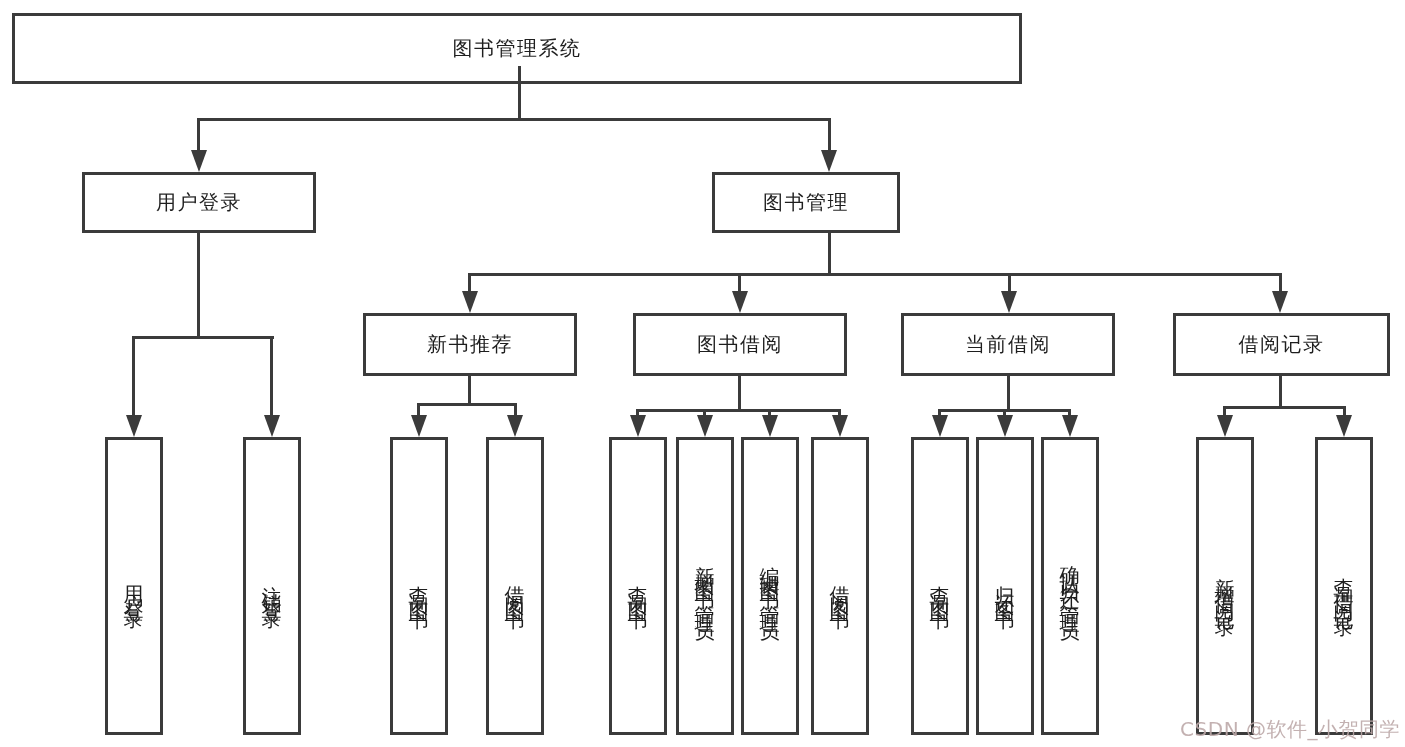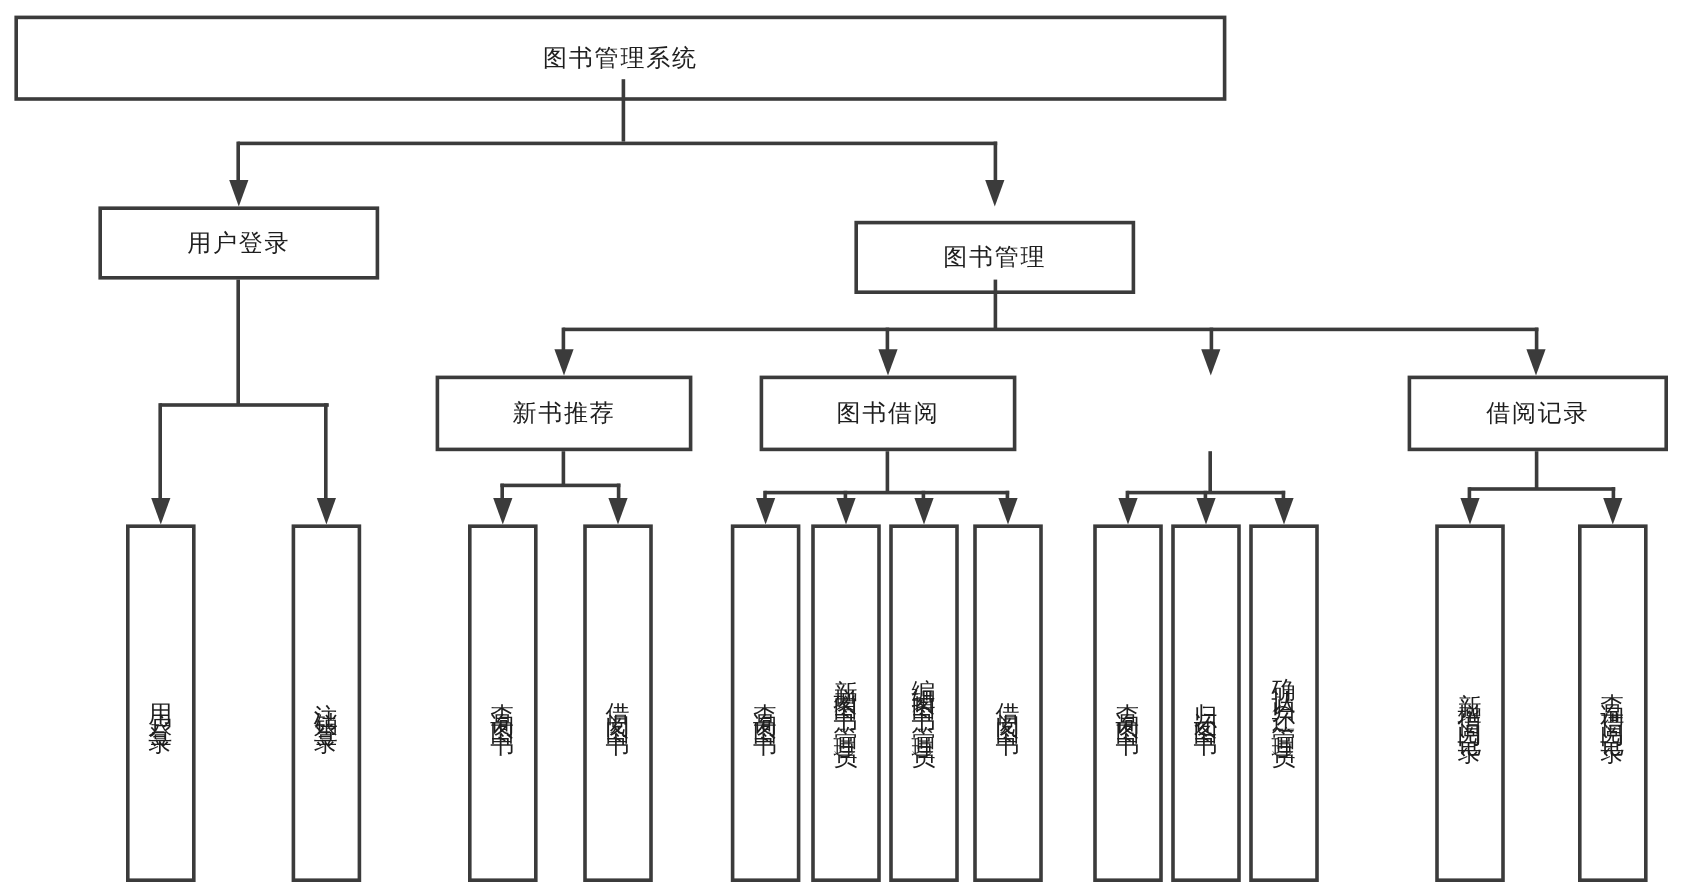--- a/index.html
+++ b/index.html
@@ -66,21 +66,21 @@
   <div class="vline" style="left:518px; top:66px; height:52px;"></div>
   <div class="hline" style="left:198px; top:118px; width:633px;"></div>
   <div class="vline" style="left:197px; top:118px; height:36px;"></div>
   <div class="arrow" style="left:191px; top:150px;"></div>
   <div class="vline" style="left:828px; top:118px; height:36px;"></div>
   <div class="arrow" style="left:821px; top:150px;"></div>
 
   <div class="node hnode" style="left:82px; top:172px; width:234px; height:61px;">
     <span>用户登录</span>
   </div>
-  <div class="node hnode" style="left:712px; top:184px; width:234px; height:61px;">
+  <div class="node hnode" style="left:712px; top:172px; width:188px; height:61px;">
     <span>图书管理</span>
   </div>
 
   <div class="vline" style="left:197px; top:233px; height:105px;"></div>
   <div class="hline" style="left:133px; top:336px; width:141px;"></div>
   <div class="vline" style="left:132px; top:336px; height:81px;"></div>
   <div class="arrow" style="left:126px; top:415px;"></div>
   <div class="vline" style="left:270px; top:336px; height:81px;"></div>
   <div class="arrow" style="left:264px; top:415px;"></div>
 
@@ -93,20 +93,23 @@
   <div class="vline" style="left:1008px; top:273px; height:22px;"></div>
   <div class="arrow" style="left:1001px; top:291px;"></div>
   <div class="vline" style="left:1279px; top:273px; height:22px;"></div>
   <div class="arrow" style="left:1272px; top:291px;"></div>
 
   <div class="node hnode" style="left:363px; top:313px; width:214px; height:63px;">
     <span>新书推荐</span>
   </div>
   <div class="node hnode" style="left:633px; top:313px; width:214px; height:63px;">
     <span>图书借阅</span>
+  </div>
+  <div class="node hnode" style="left:901px; top:313px; width:214px; height:63px;">
+    <span>当前借阅</span>
   </div>
   <div class="node hnode" style="left:1173px; top:313px; width:217px; height:63px;">
     <span>借阅记录</span>
   </div>
 
   <div class="vline" style="left:468px; top:376px; height:29px;"></div>
   <div class="hline" style="left:417px; top:403px; width:100px;"></div>
   <div class="vline" style="left:417px; top:403px; height:14px;"></div>
   <div class="arrow" style="left:411px; top:415px;"></div>
   <div class="vline" style="left:514px; top:403px; height:14px;"></div>
@@ -176,14 +179,15 @@
     <span>确认归还（管理员）</span>
   </div>
 
   <div class="node vnode" style="left:1196px; top:437px; width:58px; height:298px;">
     <span>新增借阅记录</span>
   </div>
   <div class="node vnode" style="left:1315px; top:437px; width:58px; height:298px;">
     <span>查询借阅记录</span>
   </div>
 
+  <div class="watermark">CSDN @软件_小贺同学</div>
 
 </div>
 
 </body></html>

